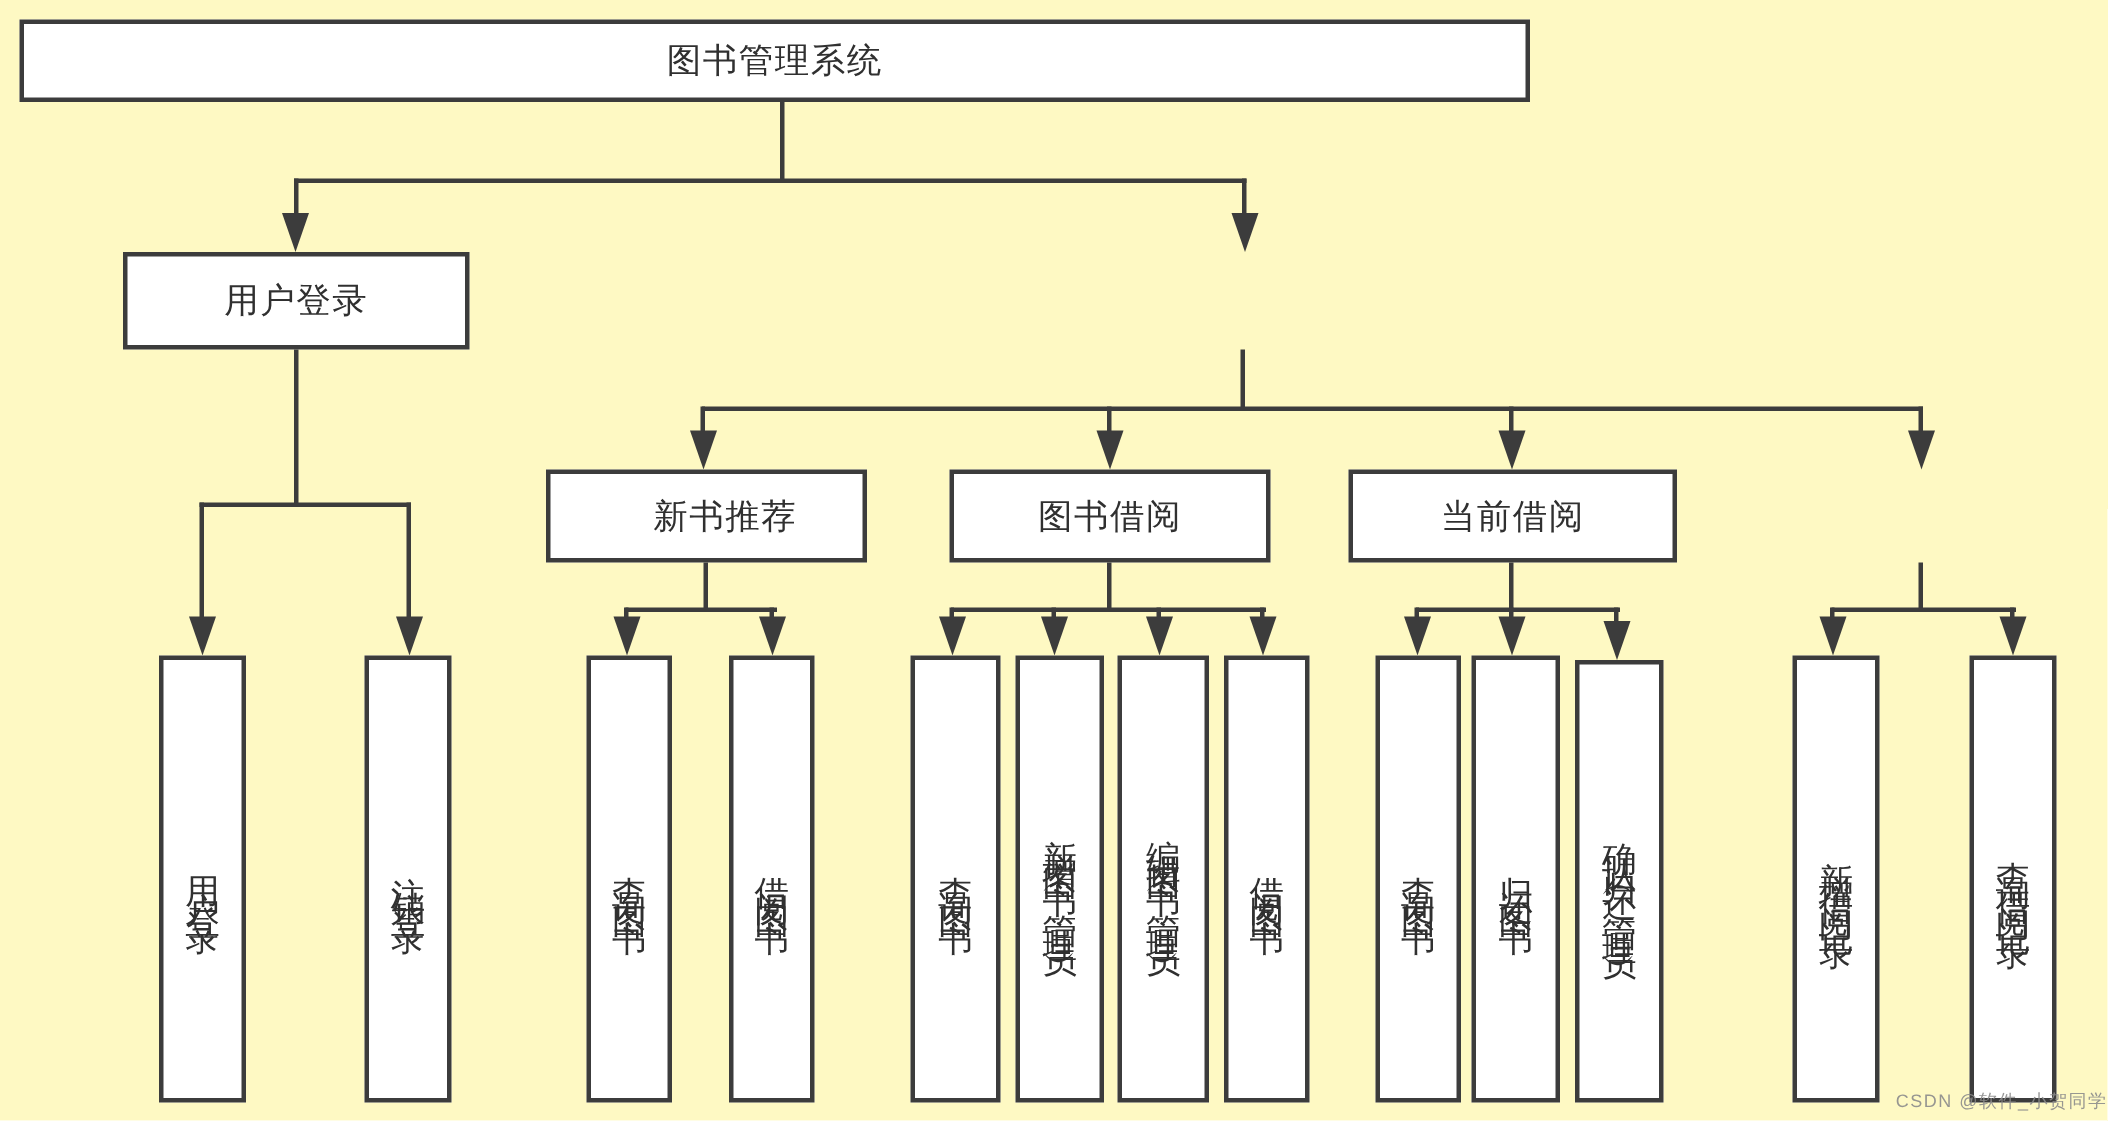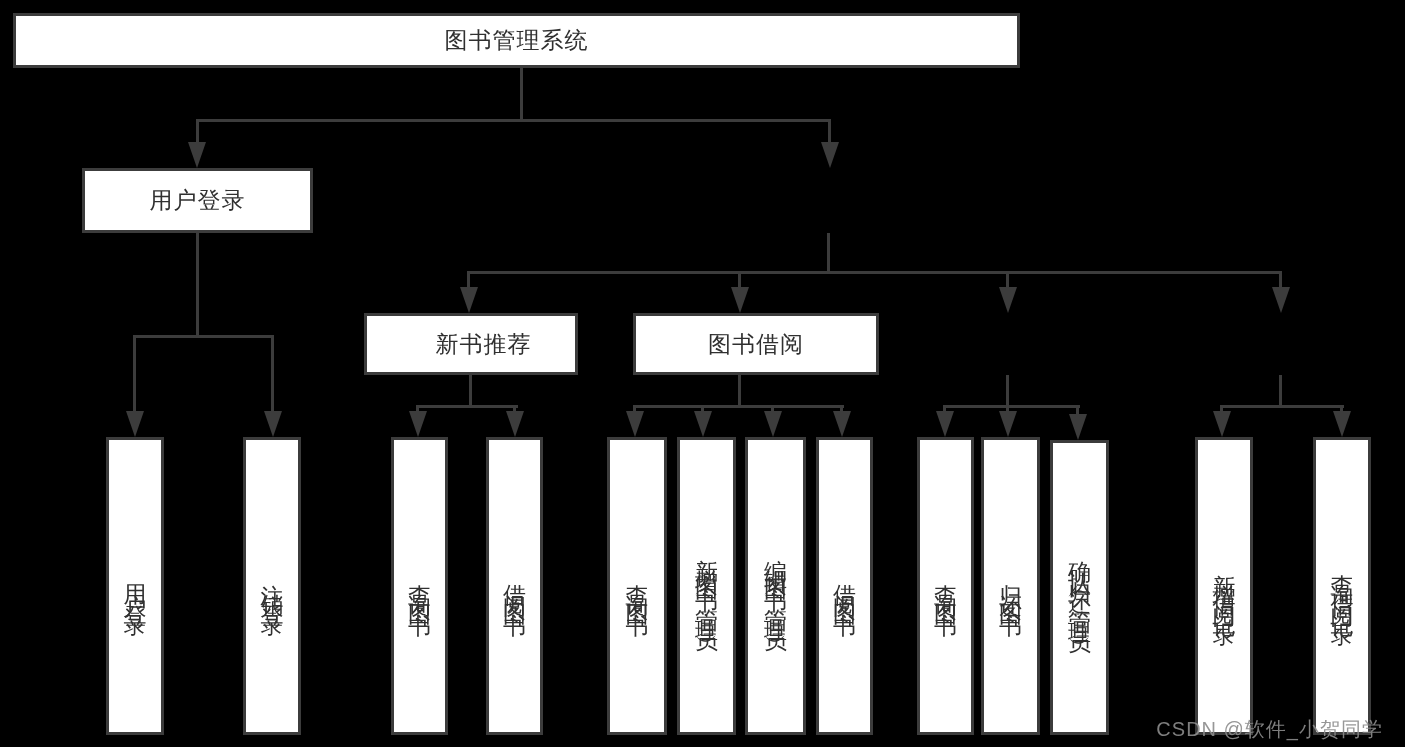--- a/index.html
+++ b/index.html
@@ -1,18 +1,18 @@
 <!DOCTYPE html>
 <html><head>
 <meta charset="utf-8">
 <style>
   html,body { margin:0; padding:0; background:#ffffff; }
   .canvas {
     position:relative; width:1405px; height:747px; overflow:hidden;
-    background:#000000;
+    background:#fef9c3;
     font-family:"Liberation Sans", sans-serif;
     --line:#3c3c3c; --nodeb:#3c3c3c;
   }
   .node {
     position:absolute; box-sizing:border-box;
     background:#ffffff; border:3px solid var(--nodeb);
     display:flex; align-items:center; justify-content:center;
     font-size:23px; color:#303030; letter-spacing:1px; white-space:nowrap;
   }
   .vnode {
@@ -23,22 +23,22 @@
   .vnode .vtxt {
     writing-mode:vertical-rl; text-orientation:mixed;
     font-size:23px; color:#303030; letter-spacing:10px; line-height:1;
   }
   .vl { position:absolute; width:3px; background:var(--line); }
   .hl { position:absolute; height:3px; background:var(--line); }
   .ah { position:absolute; width:0; height:0;
         border-left:9px solid transparent; border-right:9px solid transparent;
         border-top:26px solid var(--line); }
   .watermark {
-    position:absolute; right:22px; bottom:4px;
-    font-size:20px; color:#8c8c8c; opacity:0.9; letter-spacing:1px;
+    position:absolute; right:0; bottom:4px;
+    font-size:12px; color:#8c8c8c; opacity:0.9; letter-spacing:1px;
     white-space:nowrap;
   }
 </style>
 </head>
 <body>
 
 <div class="canvas" style="--line: #3c3c3c; --nodeb: #3c3c3c;">
 
   <div class="node" style="left:13px; top:13px; width:1007px; height:55px;">图书管理系统</div>
 
@@ -64,21 +64,22 @@
   <div class="vl" style="left:467px; top:271px; height:20px;"></div>
   <div class="ah" style="left:460px; top:287px;"></div>
   <div class="vl" style="left:738px; top:271px; height:20px;"></div>
   <div class="ah" style="left:731px; top:287px;"></div>
   <div class="vl" style="left:1006px; top:271px; height:20px;"></div>
   <div class="ah" style="left:999px; top:287px;"></div>
   <div class="vl" style="left:1279px; top:271px; height:20px;"></div>
   <div class="ah" style="left:1272px; top:287px;"></div>
 
   <div class="node" style="left:364px; top:313px; width:214px; height:62px;padding-left:25px;">新书推荐</div>
-  <div class="node" style="left:633px; top:313px; width:246px; height:62px;">图书借阅</div>
+  <div class="node" style="left:633px; top:313px; width:214px; height:62px;">图书借阅</div>
+  <div class="node" style="left:899px; top:313px; width:219px; height:62px;">当前借阅</div>
 
   <div class="vl" style="left:469px; top:375px; height:32px;"></div>
   <div class="hl" style="left:417px; top:405px; width:101px;"></div>
   <div class="vl" style="left:416px; top:405px; height:10px;"></div>
   <div class="ah" style="left:409px; top:411px;"></div>
   <div class="vl" style="left:513px; top:405px; height:10px;"></div>
   <div class="ah" style="left:506px; top:411px;"></div>
 
   <div class="vl" style="left:738px; top:375px; height:32px;"></div>
   <div class="hl" style="left:634px; top:405px; width:210px;"></div>

